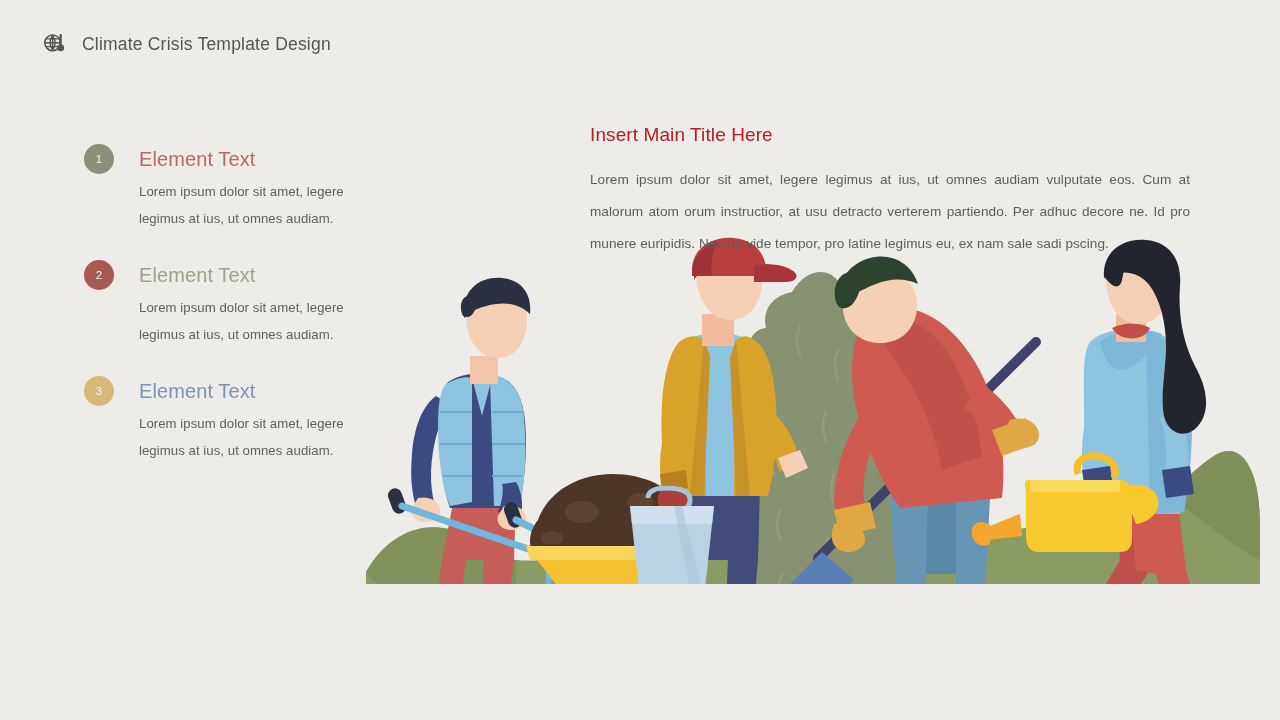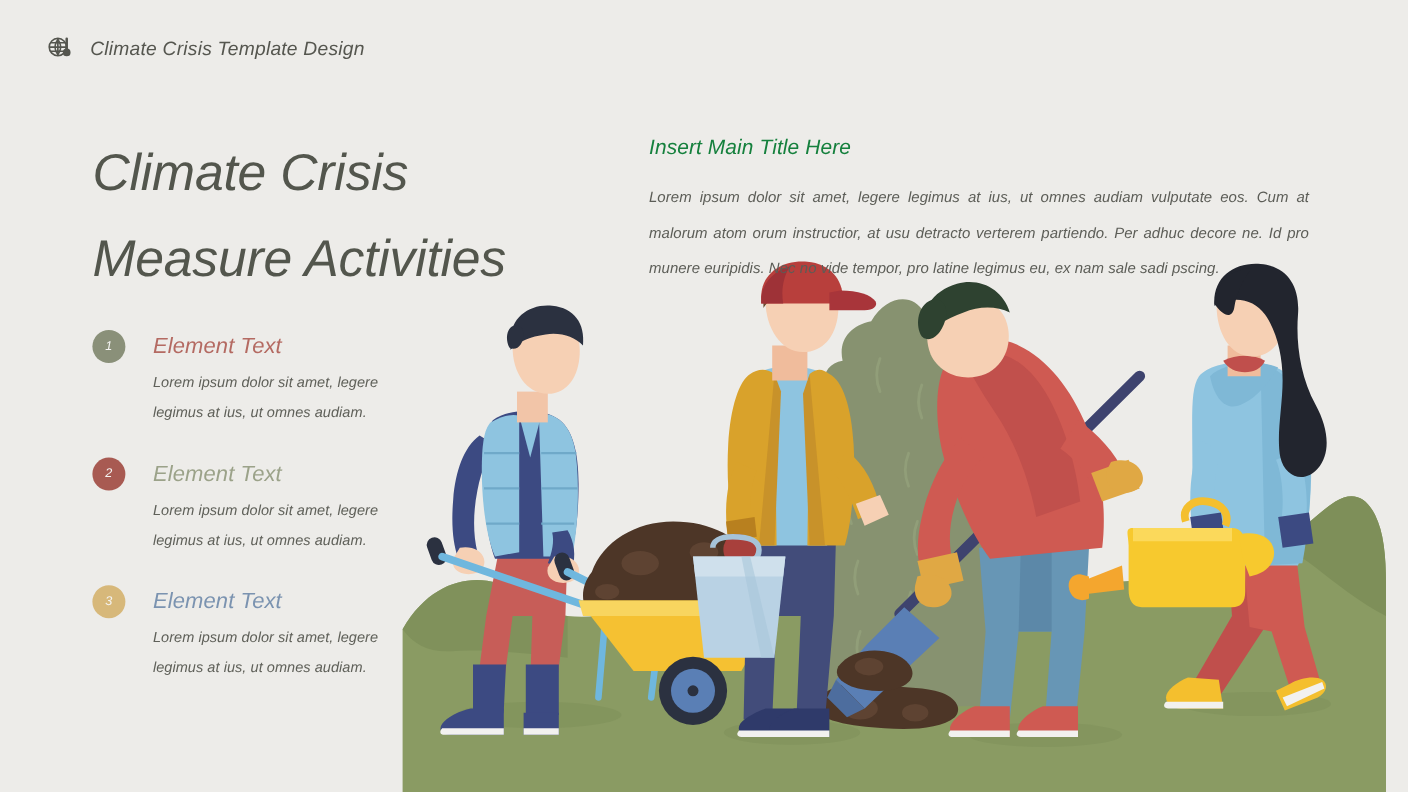--- a/index.html
+++ b/index.html
@@ -13,24 +13,23 @@
   body {
     font-family: "Liberation Sans", sans-serif;
     background: #edece9;
     position: relative;
   }
 
   .slide {
     position: absolute;
     inset: 0;
     width: 1280px;
-    height: 720px;
+    height: 584px;
     background: #edece9;
     overflow: hidden;
-    font-style: italic;
   }
 
   
   .header {
     position: absolute;
     top: 0; left: 0;
     width: 1280px;
     height: 88px;
     display: flex;
     align-items: center;
@@ -117,21 +116,21 @@
   .right-col {
     position: absolute;
     left: 590px;
     top: 124px;
     width: 600px;
     z-index: 30;
   }
 
   .sub-title {
     font-size: 19px;
-    color: #15803d;
+    color: #b91c1c;
     font-weight: 400;
     letter-spacing: .1px;
   }
 
   .sub-body {
     margin-top: 18px;
     font-size: 13.6px;
     line-height: 2.35;
     color: #5c5d57;
     text-align: justify;
@@ -425,22 +424,20 @@
         <path d="M796 256 C812 252 826 258 828 270 C830 282 820 292 806 294 L800 278 Z" fill="#f7c92e"></path>
         <path d="M690 284 L660 296 L658 310 L692 306 Z" fill="#f4a62e"></path>
         <path d="M652 292 C644 292 640 298 642 306 C644 314 652 318 660 314 L660 294 Z" fill="#f4a62e"></path>
         <path d="M700 250 L790 250 L790 262 L700 262 Z" fill="#fbd95b"></path>
       </g>
 
     </svg>
   </div>
 
   <div class="left-col">
-    <h1 class="main-title">Climate Crisis
-Measure Activities</h1>
 
     <div class="elements">
 
       <div class="element-row">
         <div class="badge" style="background:#8a9079">1</div>
         <div class="element-heading" style="color:#b46a62">Element Text</div>
         <div class="element-body">Lorem ipsum dolor sit amet, legere legimus at ius, ut omnes audiam.</div>
       </div>
 
       <div class="element-row">

